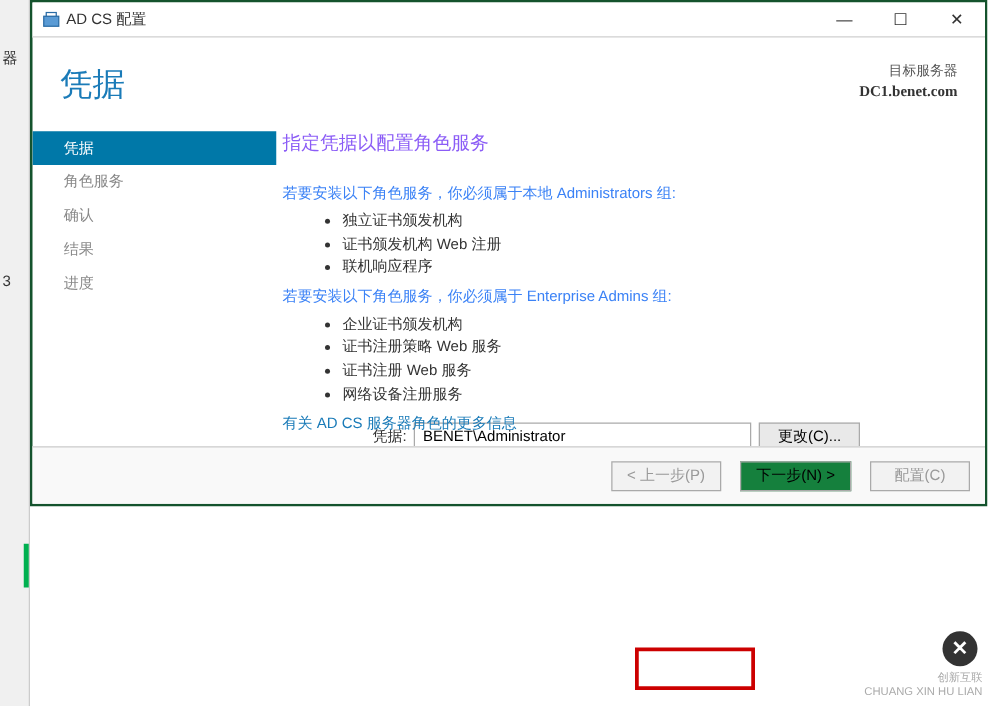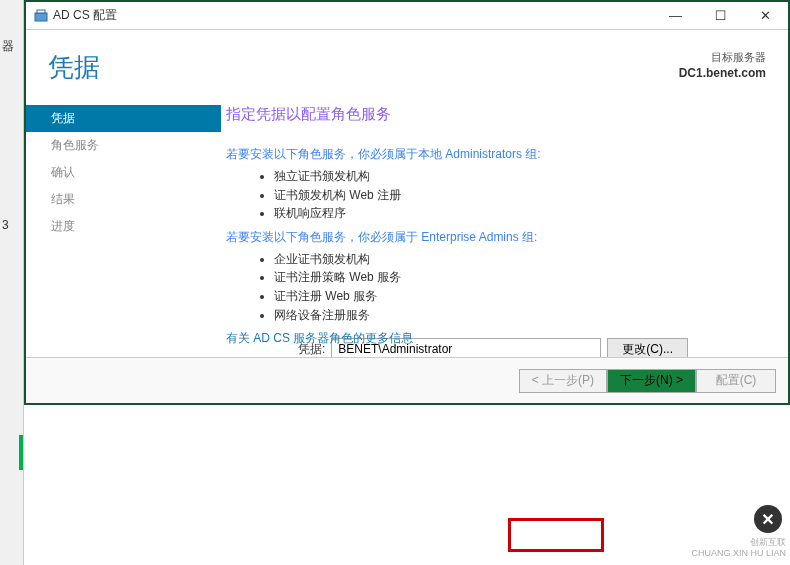--- a/index.html
+++ b/index.html
@@ -98,20 +98,21 @@
     .page-heading {
       font-size: 26px;
       font-weight: 300;
       color: #1a7bb8;
     }
     .target-server {
       text-align: right;
       font-size: 11px;
       color: #555;
       line-height: 1.4;
+      font-family: Liberation Serif, serif;
     }
     .target-server .name {
       font-size: 12px;
       font-weight: bold;
       color: #333;
     }
     .main {
       display: flex;
       flex: 1;
       overflow: hidden;
@@ -190,21 +191,21 @@
       position: absolute;
       bottom: 56px;
     }
     .footer {
       height: 46px;
       border-top: 1px solid #ccc;
       display: flex;
       align-items: center;
       justify-content: flex-end;
       padding: 0 12px;
-      gap: 0;
+      gap: 15px;
       background: #f9f9f9;
     }
     .wiz-btn {
       height: 24px;
       padding: 0 12px;
       font-size: 12px;
       border: 1px solid #aaa;
       background: #15803d;
       cursor: pointer;
       min-width: 80px;

